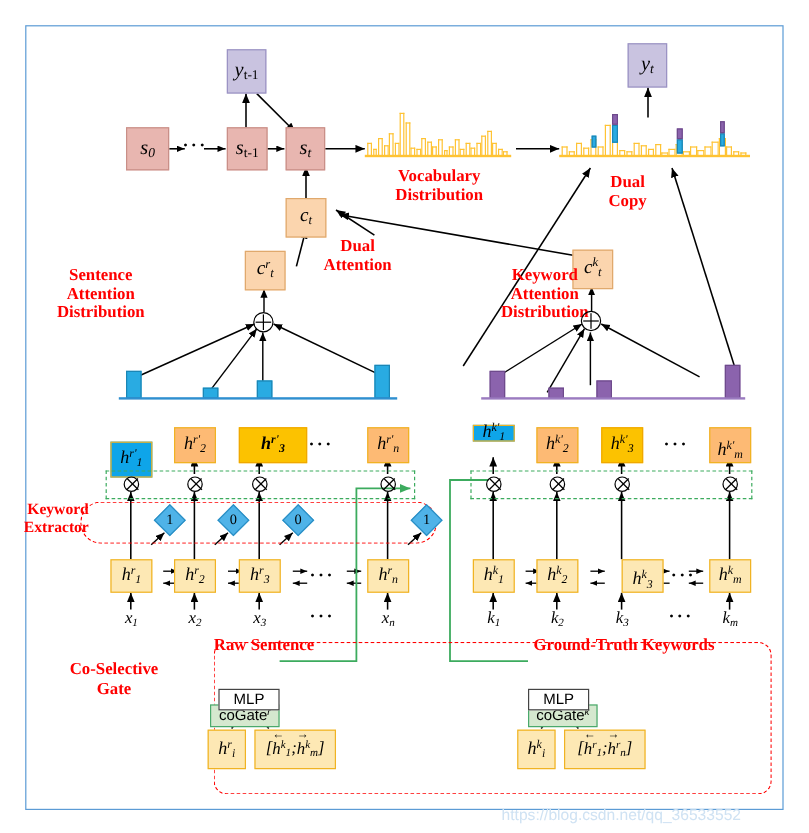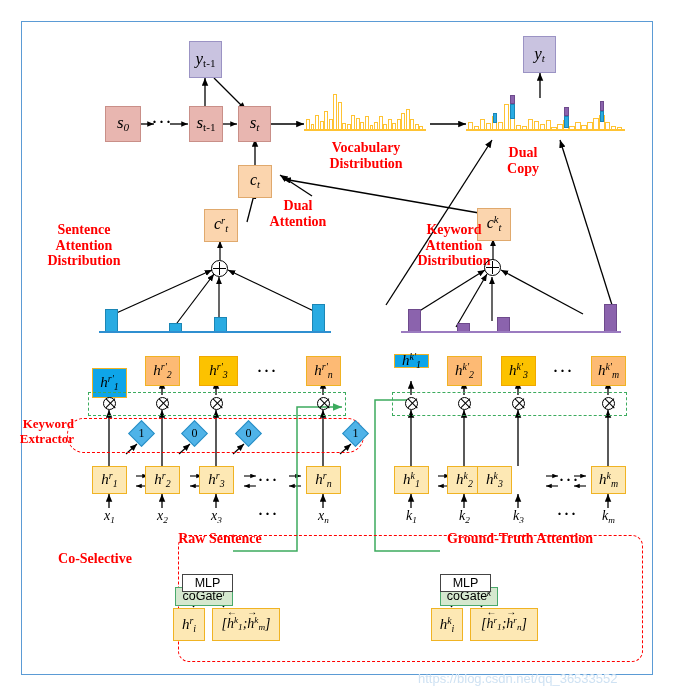--- a/index.html
+++ b/index.html
@@ -336,21 +336,21 @@
     </div>
   <div class="axis" style="left:401px;top:331px;width:220px;height:1.8px;background:#9b7bc0;"></div>
 
   <div id="hpRow">
       <div class="box hbox-mid" style="left: 92px; top: 356px; width: 35px; height: 30px;">
         <span class="m" style="font-size:15px">h<span class="sup">r'</span><span class="sub">1</span></span>
       </div>
       <div class="box hbox-lo" style="left: 145px; top: 356px; width: 35px; height: 30px;">
         <span class="m" style="font-size:15px">h<span class="sup">r'</span><span class="sub">2</span></span>
       </div>
-      <div class="box hbox-hi" style="left: 199px; top: 356px; width: 39px; height: 30px;">
+      <div class="box hbox-hi" style="left: 199px; top: 356px; width: 57px; height: 30px; font-weight: bold;">
         <span class="m" style="font-size:15px">h<span class="sup">r'</span><span class="sub">3</span></span>
       </div>
       <div class="box hbox-lo" style="left: 306px; top: 356px; width: 35px; height: 30px;">
         <span class="m" style="font-size:15px">h<span class="sup">r'</span><span class="sub">n</span></span>
       </div>
     </div>
   <div class="dots" style="left:257px;top:363px;font-size:15px;">···</div>
 
   <div class="dashbox greendash" style="left:88px;top:392px;width:258px;height:24px;"></div>
   <div class="otimes" style="left:103px;top:397px;"></div>
@@ -402,59 +402,60 @@
   <div id="khpRow">
       <div class="box hbox-mid" style="left: 394px; top: 342px; width: 35px; height: 14px;">
         <span class="m" style="font-size:15px">h<span class="sup">k'</span><span class="sub">1</span></span>
       </div>
       <div class="box hbox-lo" style="left: 447px; top: 356px; width: 35px; height: 30px;">
         <span class="m" style="font-size:15px">h<span class="sup">k'</span><span class="sub">2</span></span>
       </div>
       <div class="box hbox-hi" style="left: 501px; top: 356px; width: 35px; height: 30px;">
         <span class="m" style="font-size:15px">h<span class="sup">k'</span><span class="sub">3</span></span>
       </div>
-      <div class="box hbox-lo" style="left: 591px; top: 356px; width: 35px; height: 30px;">
+      <div class="box hbox-lo" style="left: 591px; top: 356px; width: 35px; height: 30px; align-items: flex-end;">
         <span class="m" style="font-size:15px">h<span class="sup">k'</span><span class="sub">m</span></span>
       </div>
     </div>
   <div class="dots" style="left:553px;top:363px;font-size:15px;">···</div>
 
   <div class="dashbox greendash" style="left:392px;top:392px;width:235px;height:24px;"></div>
   <div class="otimes" style="left:405px;top:397px;"></div>
   <div class="otimes" style="left:458px;top:397px;"></div>
   <div class="otimes" style="left:512px;top:397px;"></div>
   <div class="otimes" style="left:602px;top:397px;"></div>
 
   <div id="khRow">
       <div class="box hbox" style="left: 394px; top: 466px; width: 35px; height: 28px;">
         <span class="m" style="font-size:15px">h<span class="sup">k</span><span class="sub">1</span></span>
       </div>
       <div class="box hbox" style="left: 447px; top: 466px; width: 35px; height: 28px;">
         <span class="m" style="font-size:15px">h<span class="sup">k</span><span class="sub">2</span></span>
       </div>
-      <div class="box hbox" style="left: 477px; top: 466px; width: 35px; height: 28px;">
+      <div class="box hbox" style="left: 518px; top: 466px; width: 35px; height: 28px; align-items: flex-end;">
         <span class="m" style="font-size:15px">h<span class="sup">k</span><span class="sub">3</span></span>
       </div>
       <div class="box hbox" style="left: 591px; top: 466px; width: 35px; height: 28px;">
         <span class="m" style="font-size:15px">h<span class="sup">k</span><span class="sub">m</span></span>
       </div>
     </div>
   <div class="dots" style="left:559px;top:472px;font-size:15px;">···</div>
   <div id="kRow">
       <div class="lblk" style="left: 394px; top: 508px; width: 35px; font-size: 14px;"><span class="m" style="font-size:14px">k<span class="sub">1</span></span></div>
       <div class="lblk" style="left: 447px; top: 508px; width: 35px; font-size: 14px;"><span class="m" style="font-size:14px">k<span class="sub">2</span></span></div>
       <div class="lblk" style="left: 501px; top: 508px; width: 35px; font-size: 14px;"><span class="m" style="font-size:14px">k<span class="sub">3</span></span></div>
       <div class="lblk" style="left: 591px; top: 508px; width: 35px; font-size: 14px;"><span class="m" style="font-size:14px">k<span class="sub">m</span></span></div>
     </div>
   <div class="dots" style="left:557px;top:506px;font-size:15px;">···</div>
-  <div class="lbl" style="left:420px;top:531px;width:200px;font-size:14px;">Ground-Truth Attention</div>
+  <div class="lbl" style="left:420px;top:531px;width:200px;font-size:14px;">Ground-Truth Keywords</div>
 
   <div class="dashbox reddash" style="left:178px;top:535px;width:465px;height:127px;border-radius:11px;"></div>
   <div class="lbl" style="left:20px;top:551px;width:150px;font-size:14px;">
     <div>Co-Selective</div>
+    <div>Gate</div>
   </div>
 
   <div class="box gbox" style="left:175px;top:543px;width:58px;height:19px;font-size:12.5px;">
     <span style="font-family:'Liberation Sans',sans-serif;"><span>coGate</span><span class="sup">r</span></span>
   </div>
   <div class="box mlpbox" style="left:182px;top:574px;width:51px;height:18px;font-size:12.5px;">
     <span style="font-family:'Liberation Sans',sans-serif;">MLP</span>
   </div>
   <div class="box hbox" style="left:173px;top:608px;width:32px;height:33px;font-size:15px;">
     <span class="m"><span>h</span><span class="sup">r</span><span class="sub">i</span></span>

